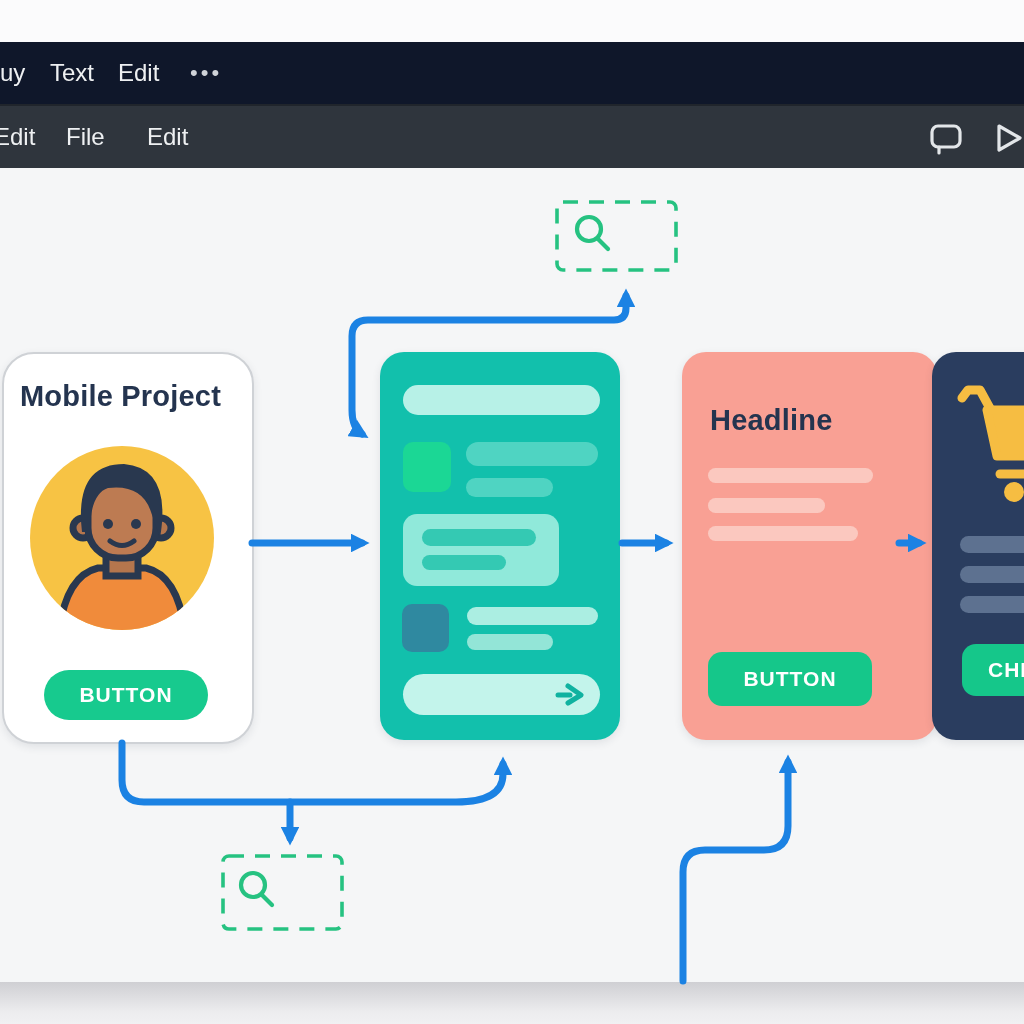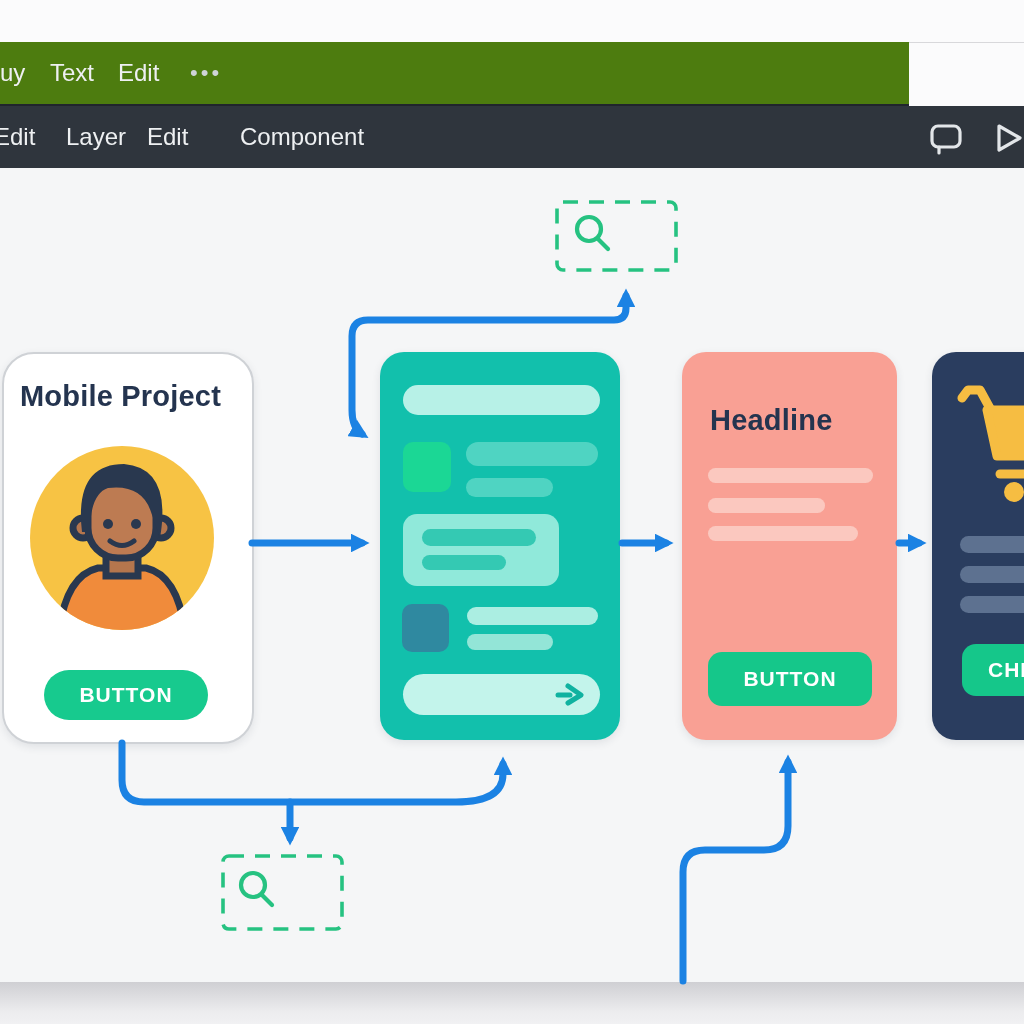--- a/index.html
+++ b/index.html
@@ -2,36 +2,36 @@
 <html><head>
 <meta charset="utf-8">
 <style>
   html,body{margin:0;padding:0;}
   body{width:1024px;height:1024px;position:relative;overflow:hidden;
        font-family:"Liberation Sans",sans-serif;background:#fbfbfc;}
   .abs{position:absolute;}
 
   
   #topstrip{left:0;top:0;width:1024px;height:42px;background:#fbfbfc;border-bottom:1px solid #d8d8db;}
-  #menubar1{left:0;top:42px;width:909px;height:62px;background:#4d7c0f;border-bottom:2px solid #20252c;}
+  #menubar1{left:0;top:42px;width:1024px;height:62px;background:#0f172a;border-bottom:2px solid #20252c;}
   #menubar2{left:0;top:106px;width:1024px;height:62px;background:#2f353d;}
   .menu-item{position:absolute;top:0;height:62px;line-height:62px;color:#eef0f2;
              font-size:24px;font-weight:500;white-space:nowrap;cursor:default;}
   .menu-dots{color:#cfd3d8;font-size:22px;letter-spacing:3px;}
   .bar-icon{position:absolute;top:16px;}
 
   
   #canvas{left:0;top:168px;width:1024px;height:814px;background:#f5f6f7;}
   #bottomstrip{left:0;top:982px;width:1024px;height:42px;
                background:linear-gradient(#cfcfd3,#ececee 70%,#f1f1f3);}
 
   .card{position:absolute;top:352px;height:388px;border-radius:24px;box-shadow:0 3px 8px rgba(40,50,70,.10);}
   #profile-card{left:2px;width:248px;background:#ffffff;border:2px solid #cfd2d6;border-radius:32px;}
   #chat-card{left:380px;width:240px;background:#12c0ac;}
-  #headline-card{left:682px;width:215px;background:#f9a094;}
+  #headline-card{left:682px;width:215px;background:#f9a094;padding-left:40px;}
   #checkout-card{left:932px;width:132px;background:#2a3d5f;border-radius:24px 0 0 24px;overflow:hidden;}
 
   .card-title{position:absolute;color:#24344f;font-weight:700;font-size:29px;letter-spacing:.2px;}
   .pill-btn{position:absolute;background:#17ca8e;color:#ffffff;font-weight:700;font-size:21px;
             letter-spacing:1px;display:flex;align-items:center;justify-content:center;}
 
   
   .wf{position:absolute;border-radius:12px;}
 
   
@@ -48,23 +48,22 @@
 
 <div class="abs" id="menubar1">
   <span class="menu-item" style="left:0px">uy</span>
   <span class="menu-item" style="left:50px">Text</span>
   <span class="menu-item" style="left:118px">Edit</span>
   <span class="menu-item menu-dots" style="left:190px">•••</span>
 </div>
 
 <div class="abs" id="menubar2">
   <span class="menu-item" style="left:-6px">Edit</span>
-  <span class="menu-item" style="left:66px">Layer</span>
+  <span class="menu-item" style="left:66px">File</span>
   <span class="menu-item" style="left:147px">Edit</span>
-  <span class="menu-item" style="left:240px">Component</span>
 
   <svg class="bar-icon" style="left:928px" width="36" height="34" viewBox="0 0 36 34">
     <rect x="4" y="4" width="28" height="21" rx="6" fill="none" stroke="#e3e6e9" stroke-width="3.2"></rect>
     <path d="M11 25 v6" stroke="#e3e6e9" stroke-width="3.2" stroke-linecap="round"></path>
   </svg>
   <svg class="bar-icon" style="left:992px" width="34" height="32" viewBox="0 0 34 32">
     <path d="M7 4 L28 16 L7 28 Z" fill="none" stroke="#e3e6e9" stroke-width="3.2" stroke-linejoin="round"></path>
   </svg>
 </div>
 

